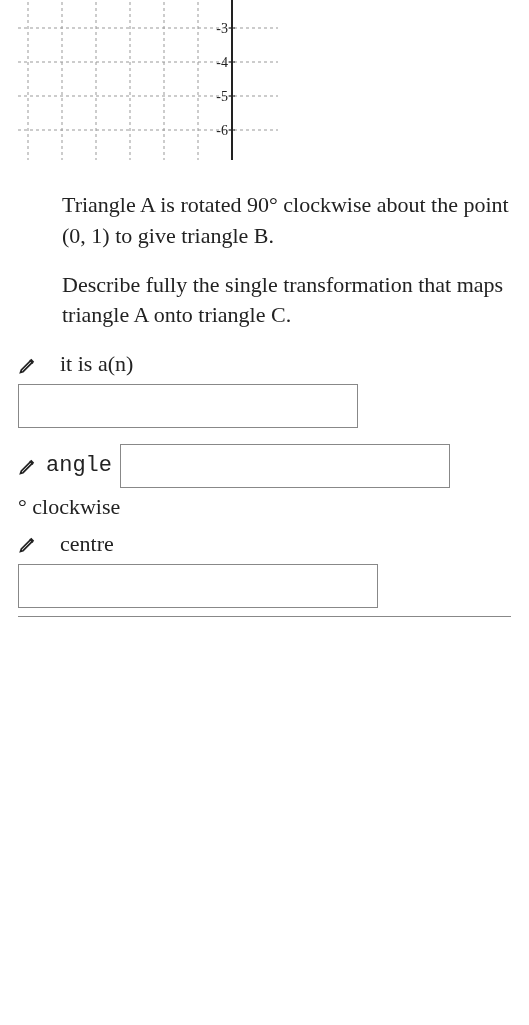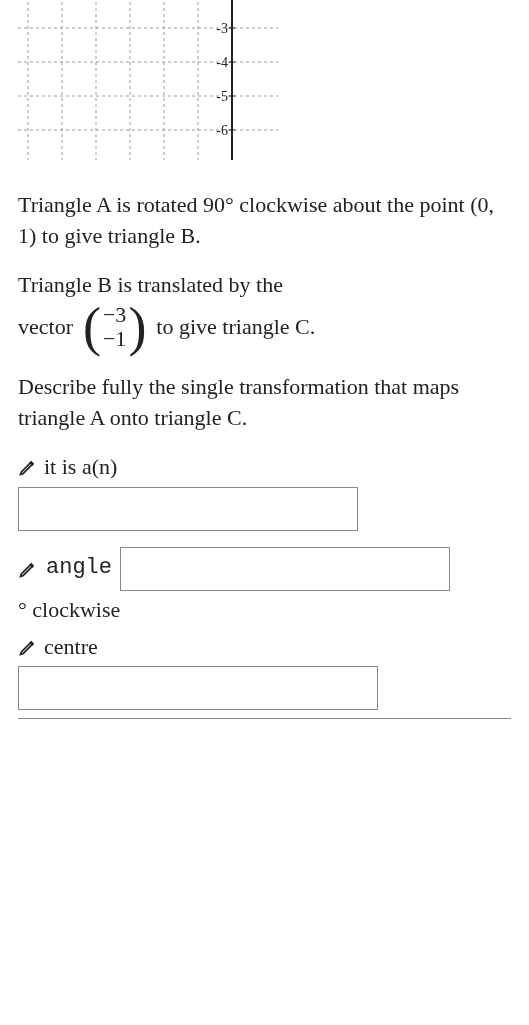--- a/index.html
+++ b/index.html
@@ -24,20 +24,21 @@
       overflow: hidden;
       margin-bottom: 30px;
     }
     .grid-svg {
       position: absolute;
       top: -40px;
       left: 0;
     }
     .para {
       margin-bottom: 18px;
+      margin-left: 44px;
     }
     .vector-line {
       display: flex;
       align-items: center;
       flex-wrap: wrap;
       gap: 6px;
     }
     .vector {
       display: inline-flex;
       align-items: center;
@@ -60,21 +61,21 @@
     .marks {
       font-weight: bold;
       margin-bottom: 18px;
     }
     .answer-block {
       margin-bottom: 6px;
     }
     .answer-label {
       display: flex;
       align-items: center;
-      gap: 6px;
+      gap: 22px;
       margin-bottom: 4px;
     }
     .pencil-icon {
       display: inline-flex;
       align-items: center;
       justify-content: center;
     }
     .input-box {
       border: 1px solid #888;
       height: 44px;
@@ -144,35 +145,20 @@
         <line x1="211" y1="170" x2="217" y2="170"></line>
       </g>
     </svg>
   </div>
 
   <p class="para">
     <span>Triangle A is rotated 90°</span>
     <span>clockwise about the point (0, 1) to give triangle B.</span>
   </p>
 
-  <div class="para">
-    <div>Triangle B is translated by the</div>
-    <div class="vector-line">
-      <span>vector</span>
-      <span class="vector">
-        <span class="paren">(</span>
-        <span class="col">
-          <span>−3</span>
-          <span>−1</span>
-        </span>
-        <span class="paren">)</span>
-      </span>
-      <span>to give triangle C.</span>
-    </div>
-  </div>
 
   <p class="para">Describe fully the single transformation that maps triangle A onto triangle C.</p>
 
 
   <div class="answer-block">
     <div class="answer-label">
       <span class="pencil-icon">
         <svg width="20" height="20" viewBox="0 0 24 24">
             <path fill="none" stroke="#222" stroke-width="2" d="M3 21l3-1 12-12-2-2L4 18l-1 3z M14 6l4 4"></path>
           </svg>

